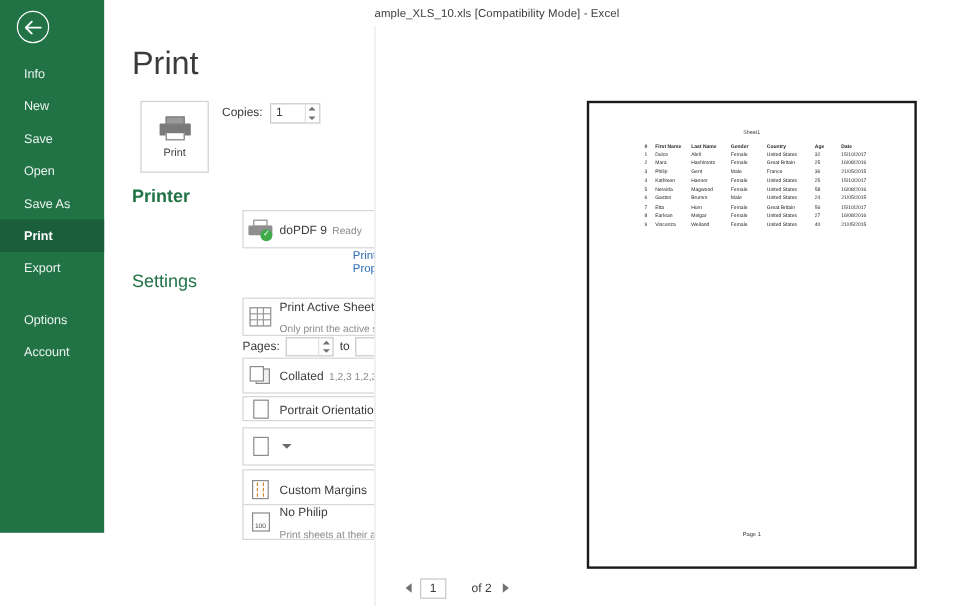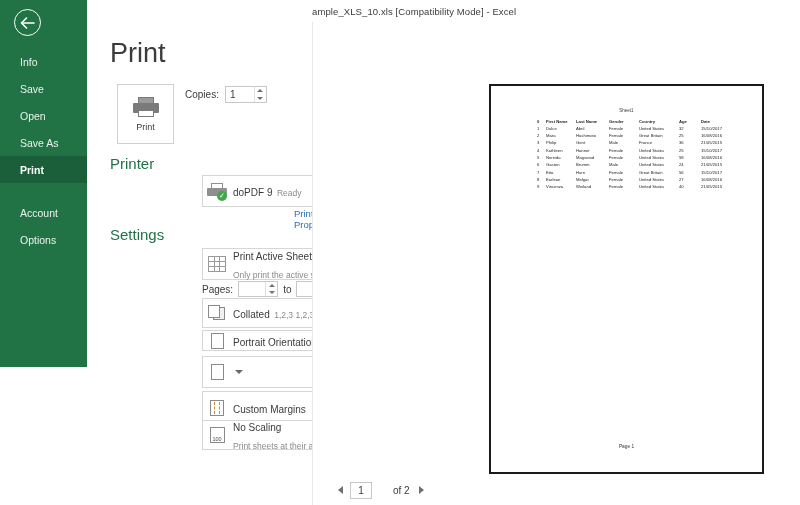--- a/index.html
+++ b/index.html
@@ -23,21 +23,21 @@
     background: #ffffff;
     display: flex; align-items: center; justify-content: center;
   }
   .titlebar .title {
     font-size: 9.5px; color: #3b3b3b; letter-spacing: 0.1px;
   }
 
   
   .rail {
     position: absolute;
-    left: 0; top: 0; width: 87px; height: 367px;
+    left: 0; top: 0; width: 87px; height: 444px;
     background: #217346;
     text-decoration: underline;
   }
   .backbtn {
     position: absolute; left: 14px; top: 9px;
     width: 27px; height: 27px;
     border-radius: 50%;
     border: 1.6px solid #ffffff;
     display: flex; align-items: center; justify-content: center;
     cursor: pointer;
@@ -130,21 +130,21 @@
   }
   .tri-down {
     width: 0; height: 0; border-left: 3px solid transparent;
     border-right: 3px solid transparent; border-top: 3px solid #707070;
   }
 
   .section-head {
     position: absolute; left: 23px;
     font-size: 15px; color: #217346; font-weight: normal;
   }
-  .head-printer { top: 155px; }
+  .head-printer { top: 155px; font-weight: bold; }
   .head-settings { top: 226px; }
 
   .info-circle {
     position: absolute; left: 265px; top: 155px;
     width: 11px; height: 11px; border-radius: 50%;
     border: 1px solid #9a9a9a; color: #7a7a7a;
     font-size: 8px; line-height: 9px; text-align: center;
     cursor: pointer;
   }
 
@@ -341,37 +341,43 @@
           <path d="M6.5 1 L1.5 6 L6.5 11" fill="none" stroke="#ffffff" stroke-width="1.6" stroke-linecap="round" stroke-linejoin="round"></path>
           <path d="M1.8 6 L14 6" fill="none" stroke="#ffffff" stroke-width="1.6" stroke-linecap="round"></path>
         </svg>
       </span>
     </div>
     <div class="rail-items">
       <div class="rail-item">
           <span>Info</span>
         </div>
       <div class="rail-item">
+          <span>New</span>
+        </div>
+      <div class="rail-item">
           <span>Save</span>
         </div>
       <div class="rail-item">
           <span>Open</span>
         </div>
       <div class="rail-item">
           <span>Save As</span>
         </div>
       <div class="rail-item active">
           <span>Print</span>
         </div>
+      <div class="rail-item">
+          <span>Export</span>
+        </div>
       <div class="rail-sep"></div>
       <div class="rail-item">
+          <span>Options</span>
+        </div>
+      <div class="rail-item">
           <span>Account</span>
-        </div>
-      <div class="rail-item">
-          <span>Options</span>
         </div>
     </div>
   </div>
 
   <div class="pane">
 
     <div class="pane-title">Print</div>
 
     <div class="printbtn">
       <span class="printer-glyph">
@@ -523,21 +529,21 @@
         </span>
     </div>
 
     <div class="combo combo-scaling">
       <span class="cb-icon">
         <span class="ico-scale">
             <span>100</span>
           </span>
       </span>
       <span class="cb-text">
-        <span class="cb-l1">No Scaling</span>
+        <span class="cb-l1">No Philip</span>
         <span class="cb-l2">Print sheets at their actual size</span>
       </span>
       <span class="cb-arrow">
           <i class="arrow-dn"></i>
         </span>
     </div>
 
     <div class="link link-pagesetup">Page Setup</div>
   </div>
 

